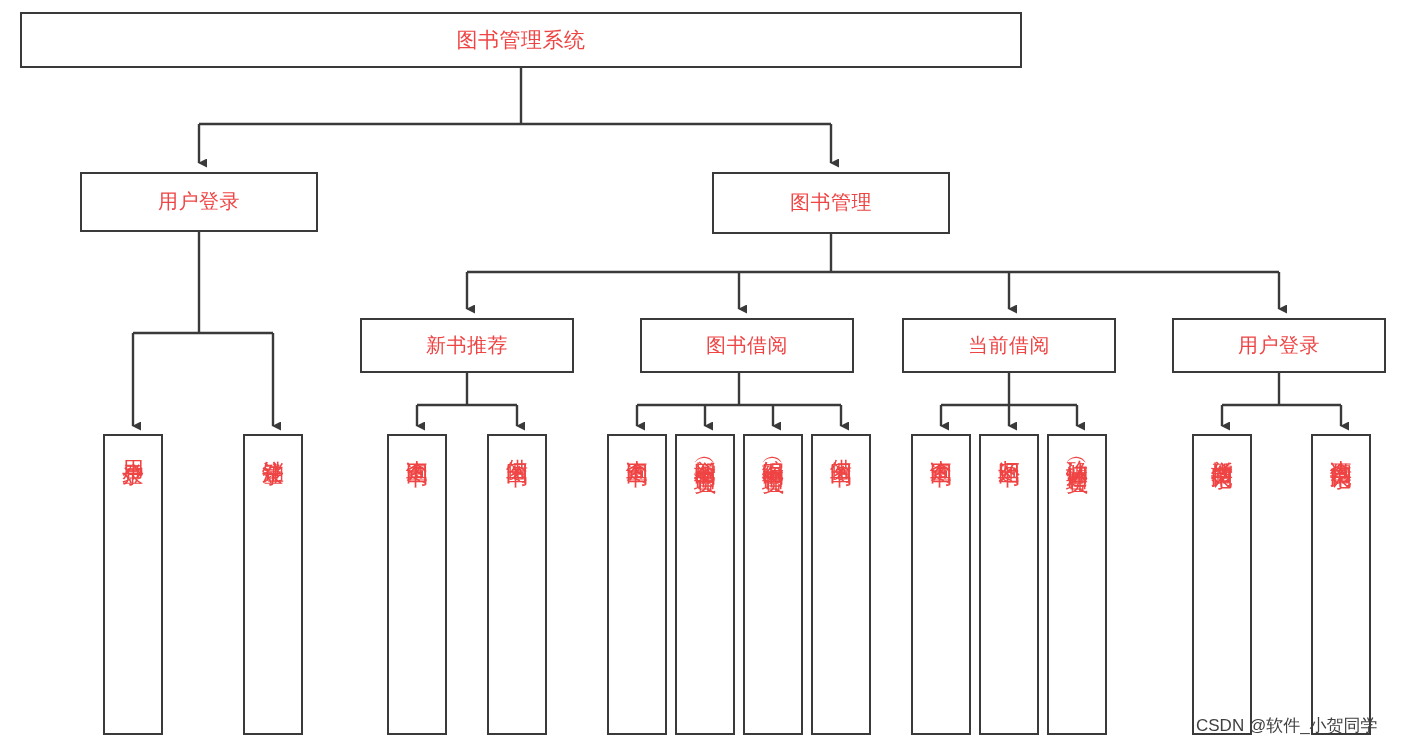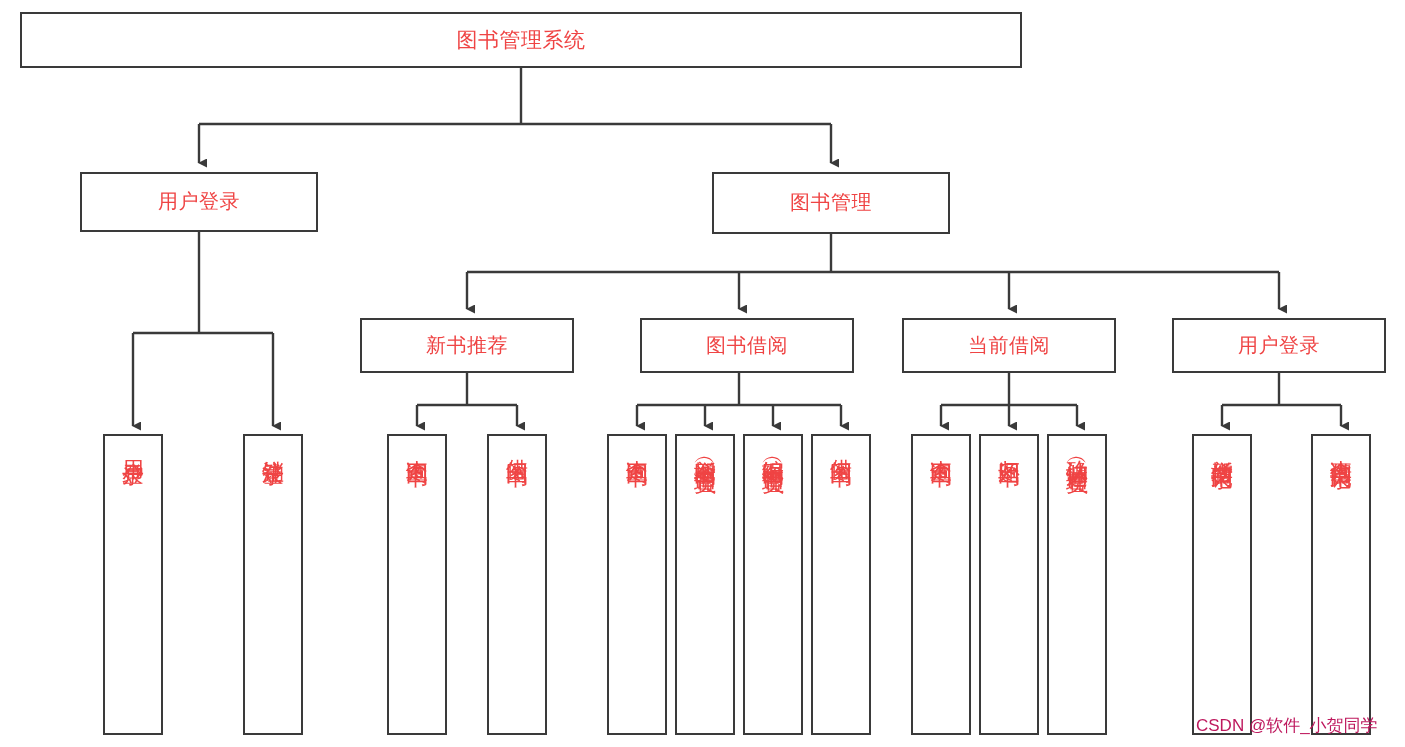--- a/index.html
+++ b/index.html
@@ -65,21 +65,21 @@
     max-height: 290px;
   }
   .node-leaf.leaf-tall .node-label {
     max-height: 292px;
   }
   #watermark {
     position: absolute;
     left: 1196px;
     top: 714px;
     font-size: 17px;
-    color: #be185d;
+    color: #404040;
     font-family: "Liberation Sans", "DejaVu Sans", sans-serif;
     white-space: nowrap;
     pointer-events: none;
     user-select: none;
   }
 </style>
 </head>
 <body>
 
 <div id="diagram-root">

